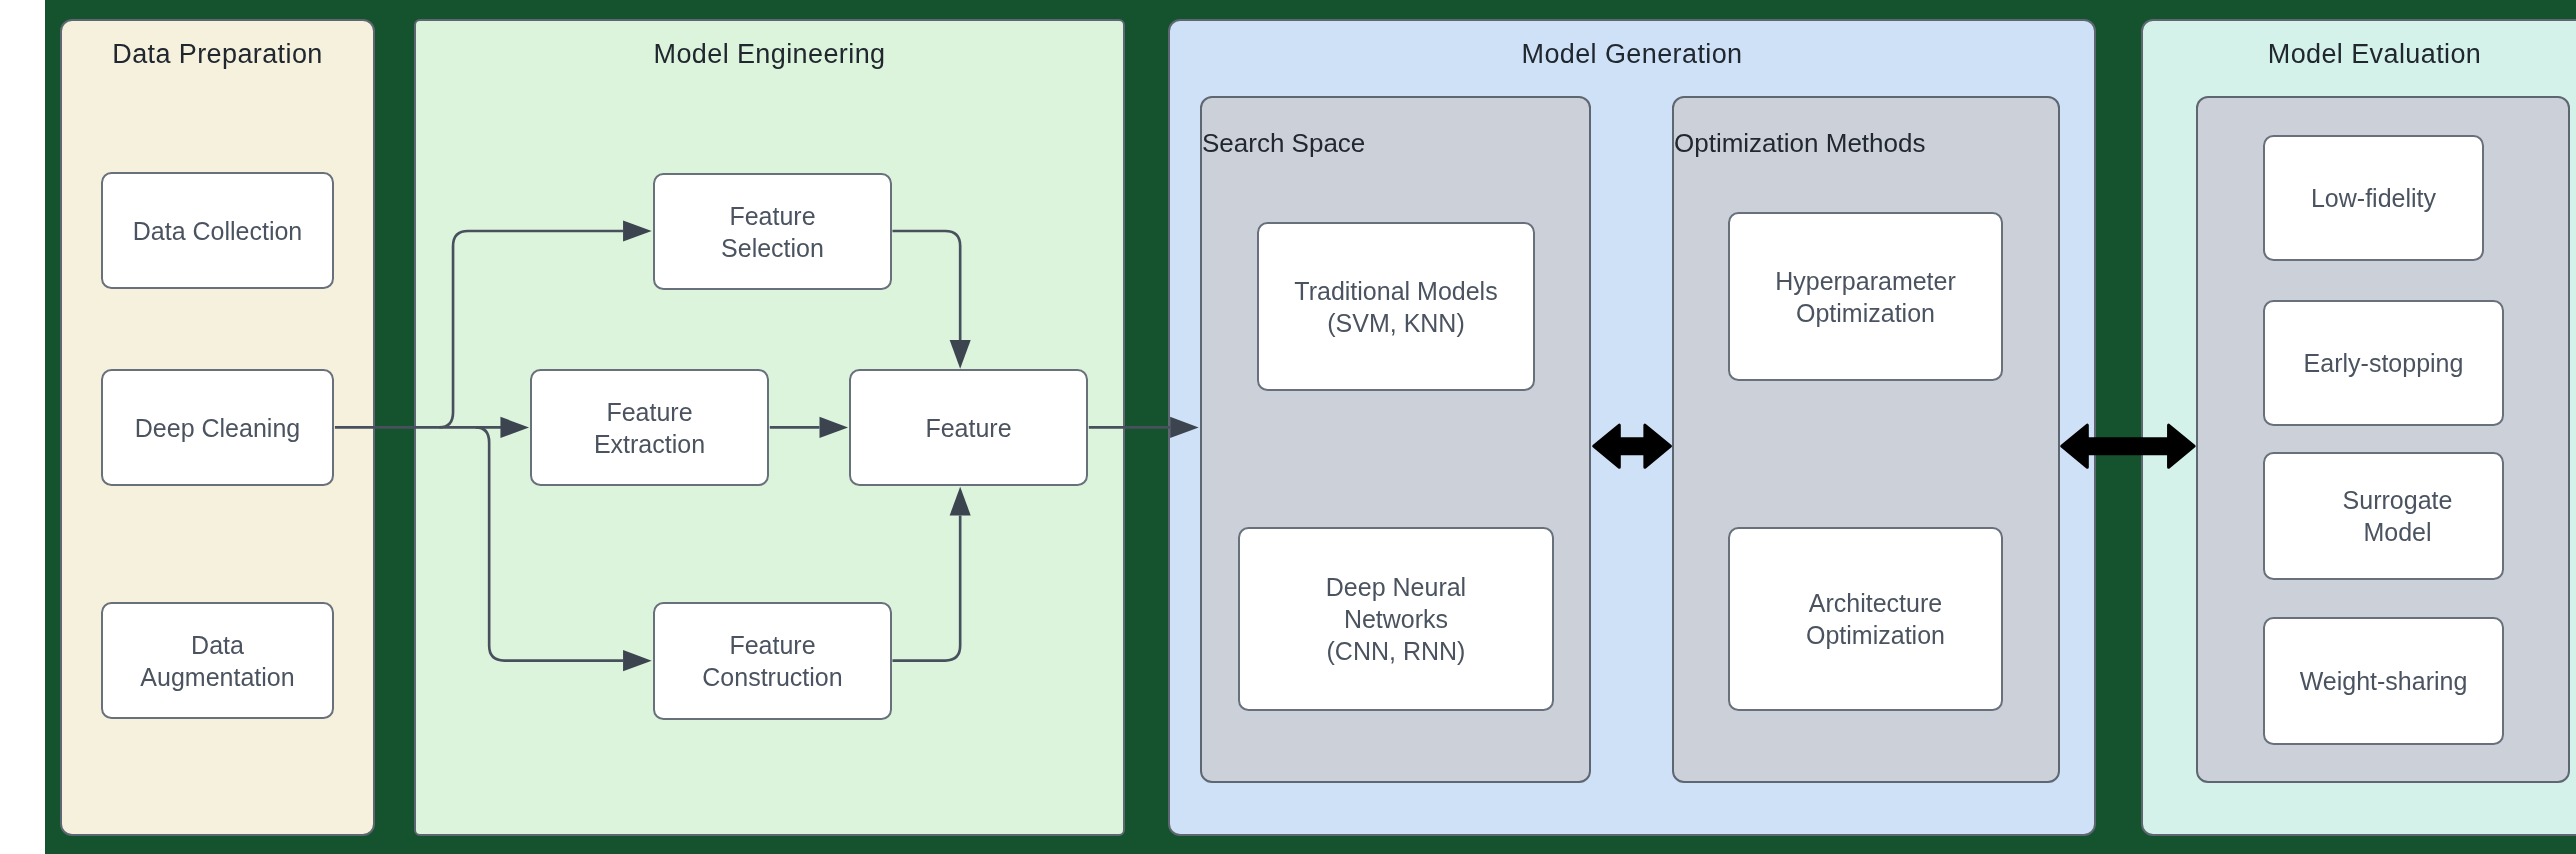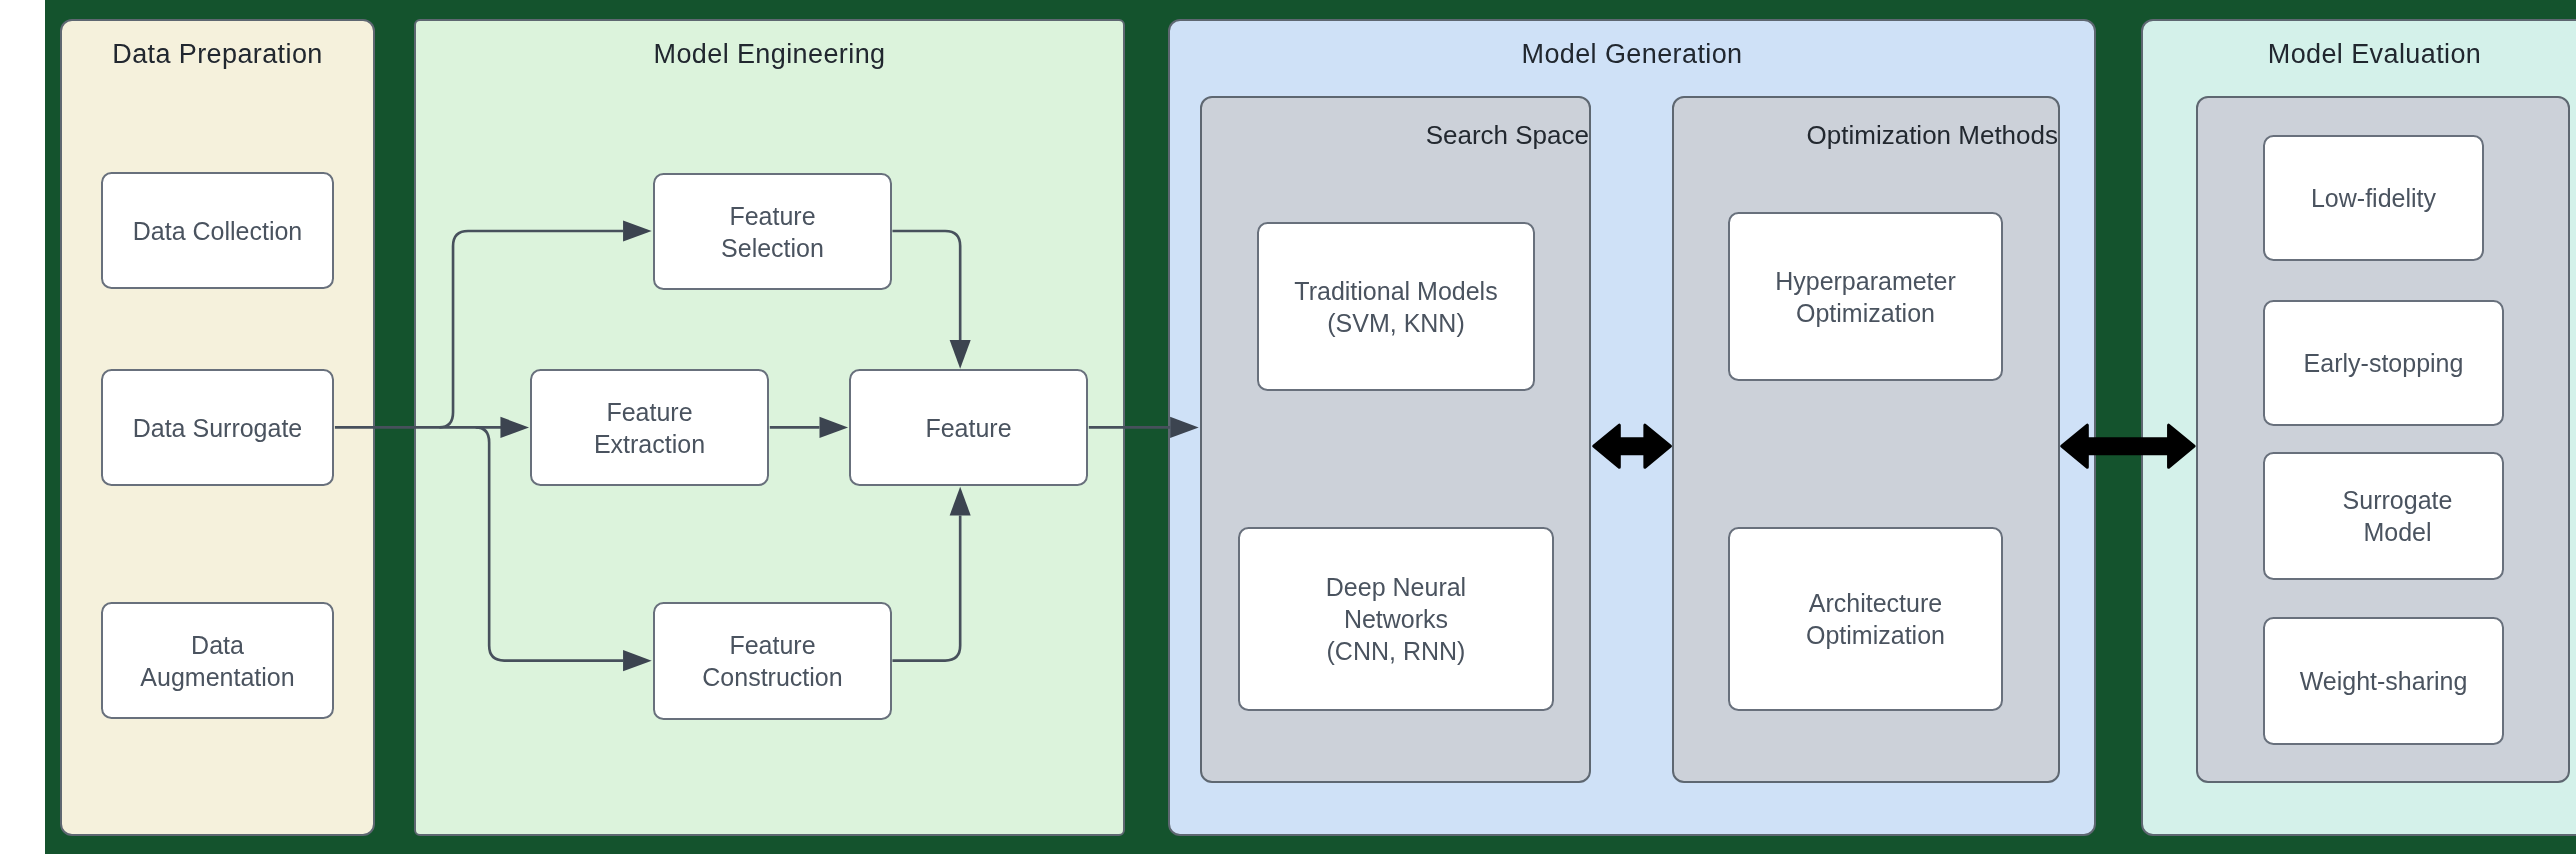--- a/index.html
+++ b/index.html
@@ -4,21 +4,21 @@
 <style>
   html,body{margin:0;padding:0;background:#ffffff;}
   body{font-family:"Liberation Sans","DejaVu Sans",sans-serif;}
   .canvas{position:relative;width:2576px;height:854px;background:#14532d;overflow:hidden;margin-left:45px;}
 
   .section{position:absolute;border:2.3px solid #5e6771;border-radius:12px;box-sizing:border-box;}
   .section-title{position:absolute;top:18px;left:0;right:0;text-align:center;
                  font-size:27px;color:#21272f;letter-spacing:0.4px;}
 
   .panel{position:absolute;background:#ccd1d9;border:2.3px solid #5e6771;border-radius:12px;box-sizing:border-box;}
-  .panel-title{position:absolute;top:22px;left:0;right:0;text-align:right;
+  .panel-title{position:absolute;top:30px;left:0;right:0;text-align:left;
                font-size:26px;color:#22282f;}
 
   .node{position:absolute;background:#ffffff;border:2.3px solid #68707c;border-radius:10.5px;
         box-sizing:border-box;display:flex;align-items:center;justify-content:center;}
   .node-label{white-space:pre-line;text-align:center;font-size:25px;line-height:1.28;color:#4a535f;}
 
   .s-dataprep{background:#f5f1dc;}
   .s-modeleng{background:#dcf3dc;border-radius:6px;}
   .s-modelgen{background:#cfe1f7;}
   .s-modeleval{background:#d4f1ea;}
@@ -53,21 +53,21 @@
   <div class="panel" style="left:1627px;top:96px;width:388px;height:687px;">
     <div class="panel-title">Optimization Methods</div>
   </div>
 
   <div class="panel" style="left:2151px;top:96px;width:374px;height:687px;"></div>
 
   <div class="node" style="left:56px;top:172px;width:233px;height:117px;">
     <span class="node-label">Data Collection</span>
   </div>
   <div class="node" style="left:56px;top:369px;width:233px;height:117px;">
-    <span class="node-label">Data Surrogate</span>
+    <span class="node-label">Deep Cleaning</span>
   </div>
   <div class="node" style="left:56px;top:602px;width:233px;height:117px;">
     <span class="node-label">Data
 Augmentation</span>
   </div>
 
   <div class="node" style="left:608px;top:173px;width:239px;height:117px;">
     <span class="node-label">Feature
 Selection</span>
   </div>

